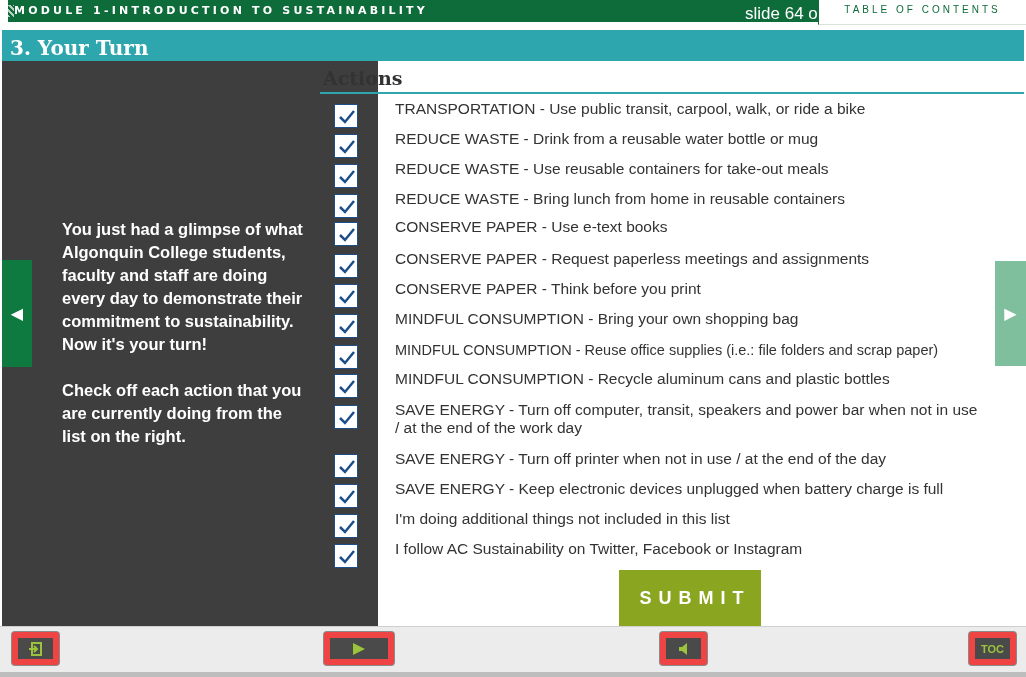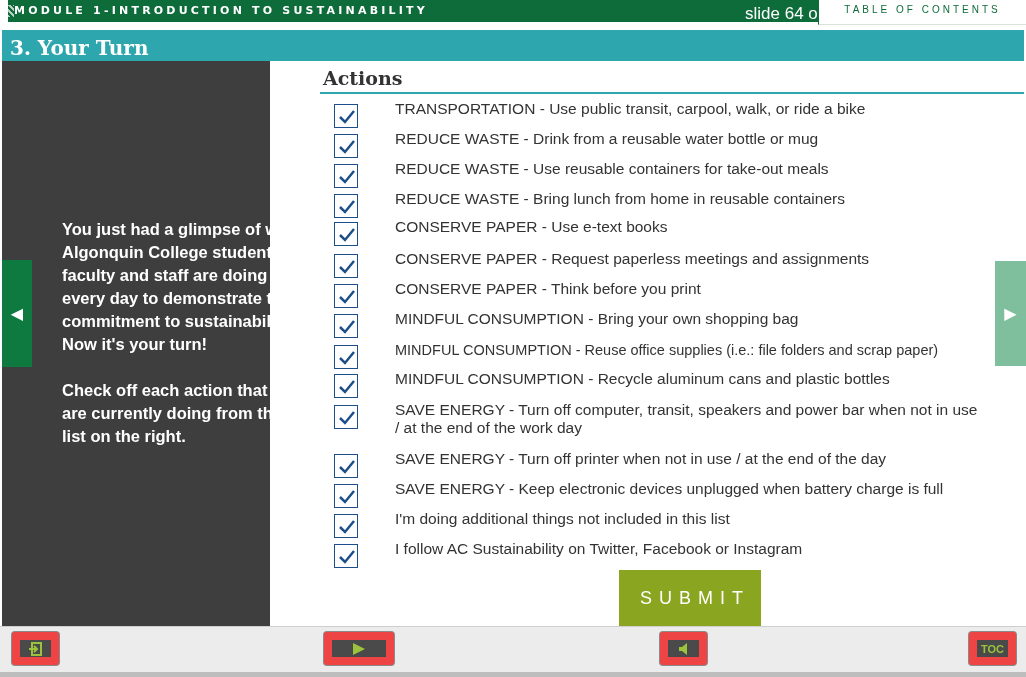--- a/index.html
+++ b/index.html
@@ -27,21 +27,21 @@
   .slide-header {
     position: absolute; left: 2px; top: 30px; width: 1022px; height: 31px; background: #2ea6ad;
   }
   .slide-header .title {
     position: absolute; left: 8px; top: 6px; color: #ffffff;
     font-family: "DejaVu Serif", serif; font-weight: bold; font-size: 20px;
   }
 
   
   .left-panel {
-    position: absolute; left: 2px; top: 61px; width: 268px; height: 565px; background: #3e3e3e;
+    position: absolute; left: 2px; top: 61px; width: 376px; height: 565px; background: #3e3e3e;
   }
   .left-panel .intro {
     position: absolute; left: 60px; top: 157px; width: 248px; color: #ffffff;
     font-size: 16.5px; font-weight: bold; line-height: 23px;
   }
   .left-panel .intro p + p { margin-top: 23px; }
 
   
   .prev-arrow {
     position: absolute; left: 2px; top: 260px; width: 30px; height: 107px; background: #0e7a3f;
@@ -66,28 +66,28 @@
   }
   .checkbox svg { position: absolute; left: 3px; top: 3px; }
   .action-label {
     position: absolute; left: 61px; top: 0; width: 590px; color: #333333; font-size: 15.5px; line-height: 18px;
   }
   .action-label.small { font-size: 14.5px; }
 
   
   .submit-btn {
     position: absolute; left: 619px; top: 570px; width: 142px; height: 56px; background: #8aa51f;
-    color: #ffffff; font-weight: normal; font-size: 18px; letter-spacing: 7px; text-align: center; line-height: 56px;
+    color: #ffffff; font-weight: bold; font-size: 18px; letter-spacing: 7px; text-align: center; line-height: 56px;
     cursor: pointer; padding-left: 10px;
   }
 
   
   .bottombar { position: absolute; left: 0; top: 626px; width: 1026px; height: 51px; background: #ececec; border-top: 1px solid #cfcfcf; }
   .bb-btn {
-    position: absolute; top: 632px; height: 33px; background: #4a4a4a; border: 8px solid #ef4444;
+    position: absolute; top: 632px; height: 33px; background: #4a4a4a; border: 6px solid #ef4444;
     border-radius: 3px; box-shadow: 0 0 0 1px #8a8a8a; display: flex; align-items: center; justify-content: center; cursor: pointer;
   }
   .bb-btn .glyph { color: #9bc33c; font-weight: bold; font-size: 11px; }
   .bottom-edge { position: absolute; left: 0; top: 672px; width: 1026px; height: 5px; background: #bdbdbd; }
 </style>
 </head>
 <body>
 
 <div class="topbar">
   <span class="grip"></span>

